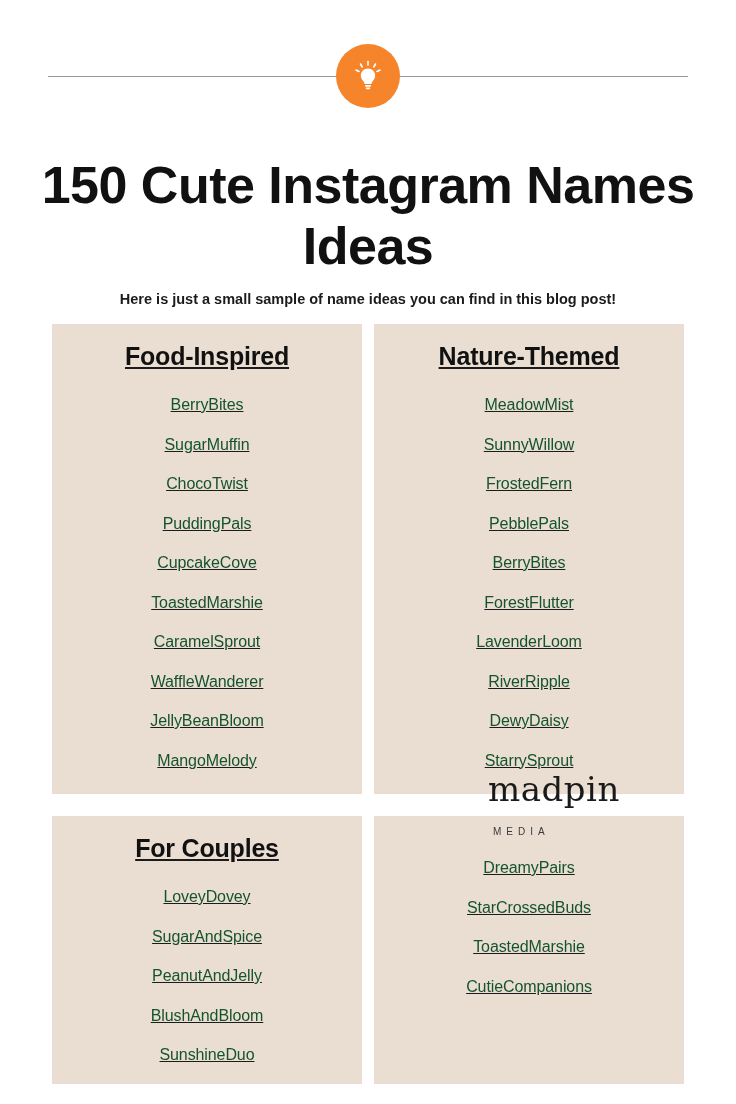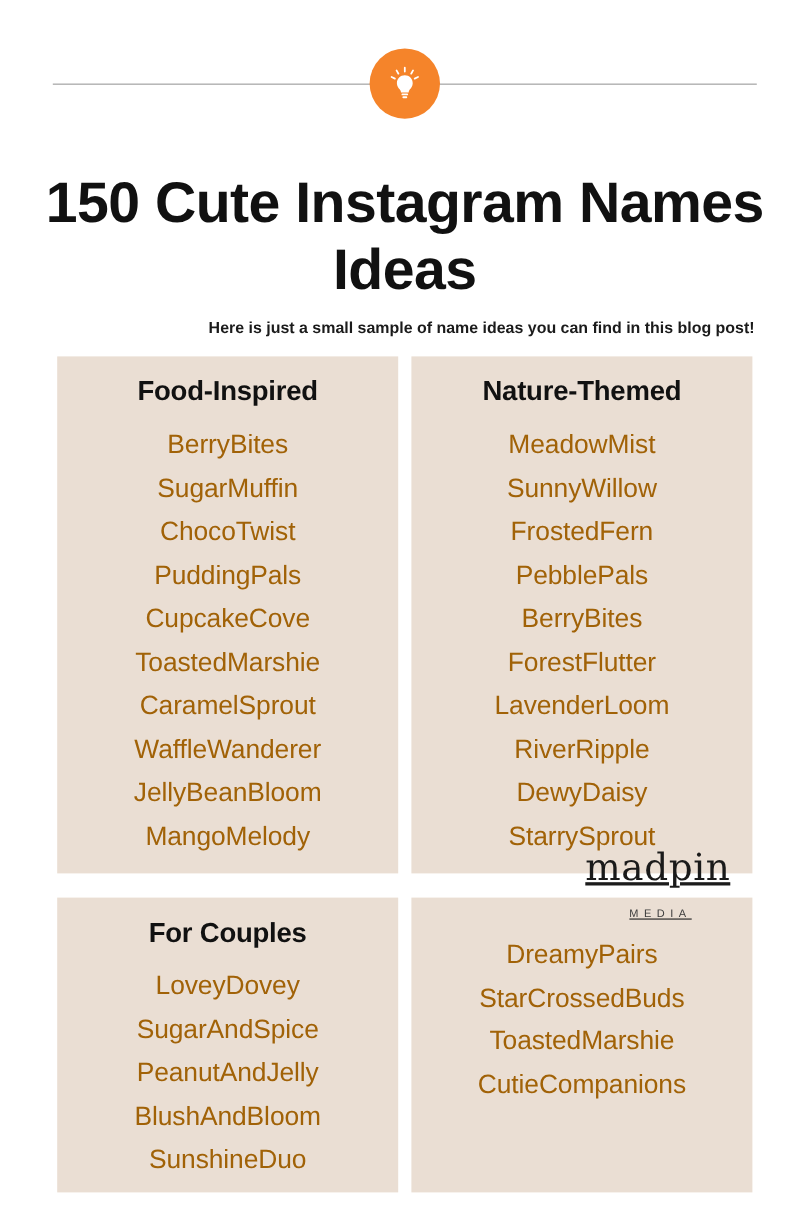--- a/index.html
+++ b/index.html
@@ -63,36 +63,37 @@
     font-weight: bold;
     letter-spacing: -0.5px;
     color: #111111;
   }
 
   .subtitle {
     position: absolute;
     top: 276px;
     left: 50px;
     right: 50px;
-    text-align: right;
+    text-align: center;
     font-size: 14.5px;
     font-weight: bold;
     color: #1b1b1b;
   }
 
   
   .cards {
     position: absolute;
     top: 324px;
     left: 52px;
     right: 52px;
   }
   .row {
     display: flex;
     gap: 12px;
+    text-decoration: underline;
   }
   .card {
     background: #eaded3;
     flex: 1 1 0;
     padding: 18px 10px 24px 10px;
     box-sizing: border-box;
   }
   .card-top { height: 470px; }
   .card-bottom { height: 268px; padding-top: 18px; }
 
@@ -107,37 +108,35 @@
   .card-title.spacer-title {
     visibility: hidden;
   }
   .name-list {
     list-style: none;
     margin: 0;
     padding: 0;
     text-align: center;
   }
   .name-list li {
-    font-size: 24px;
+    font-size: 16px;
     line-height: 39.5px;
-    color: #a16207;
+    color: #14532d;
     letter-spacing: -0.1px;
   }
   .card-bottom .name-list li {
     line-height: 39.5px;
   }
 
   
   .logo {
     position: absolute;
-    right: 48px;
+    right: 68px;
     bottom: 22px;
-    text-align: center;
     width: 180px;
-    text-decoration: underline;
   }
   .logo-main {
     font-family: "DejaVu Serif", serif;
     font-size: 34px;
     line-height: 1;
     color: #1a1a1a;
     letter-spacing: 0.5px;
   }
   .logo-sub {
     font-size: 10px;

